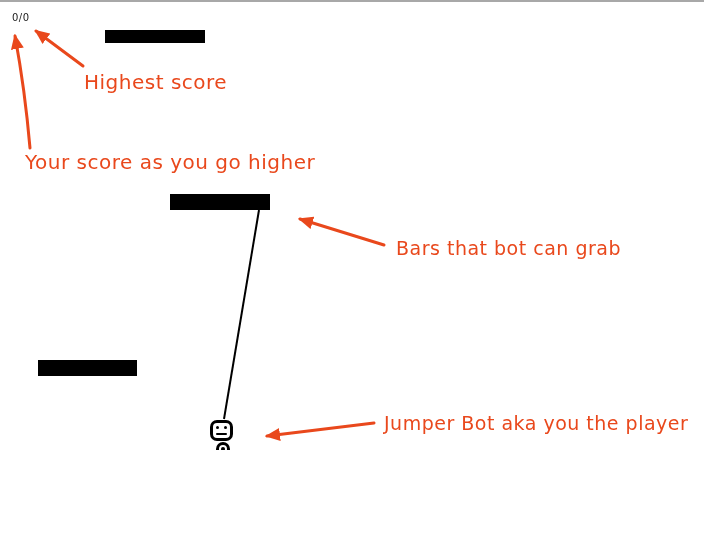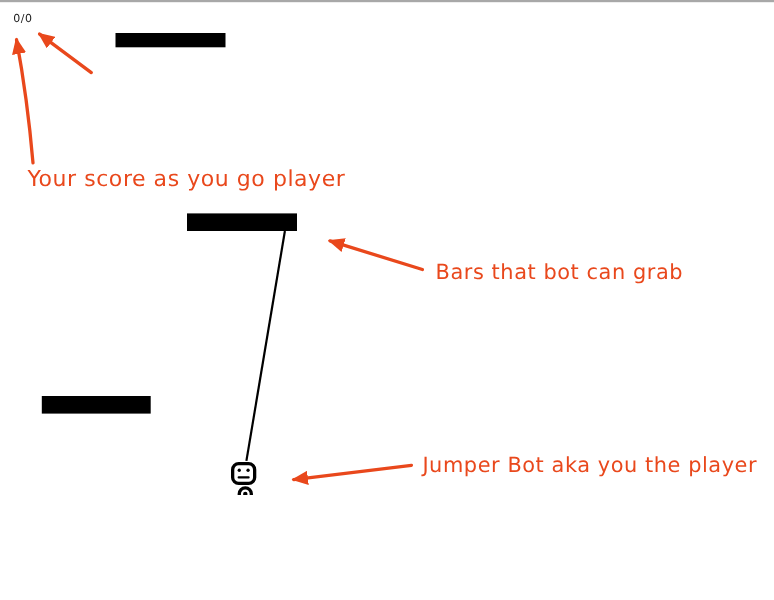--- a/index.html
+++ b/index.html
@@ -135,17 +135,18 @@
 
   <div class="bot-head">
     <div class="bot-eye eye-l"></div>
     <div class="bot-eye eye-r"></div>
     <div class="bot-mouth"></div>
   </div>
   <div class="bot-wheel">
     <div class="bot-hub"></div>
   </div>
 
-  <div class="note n-yours">Your score as you go player</div>
+  <div class="note n-highest">Highest score</div>
+  <div class="note n-yours">Your score as you go higher</div>
   <div class="note n-bars">Bars that bot can grab</div>
   <div class="note n-player">Jumper Bot aka you the player</div>
 
 </div>
 
 </body></html>

